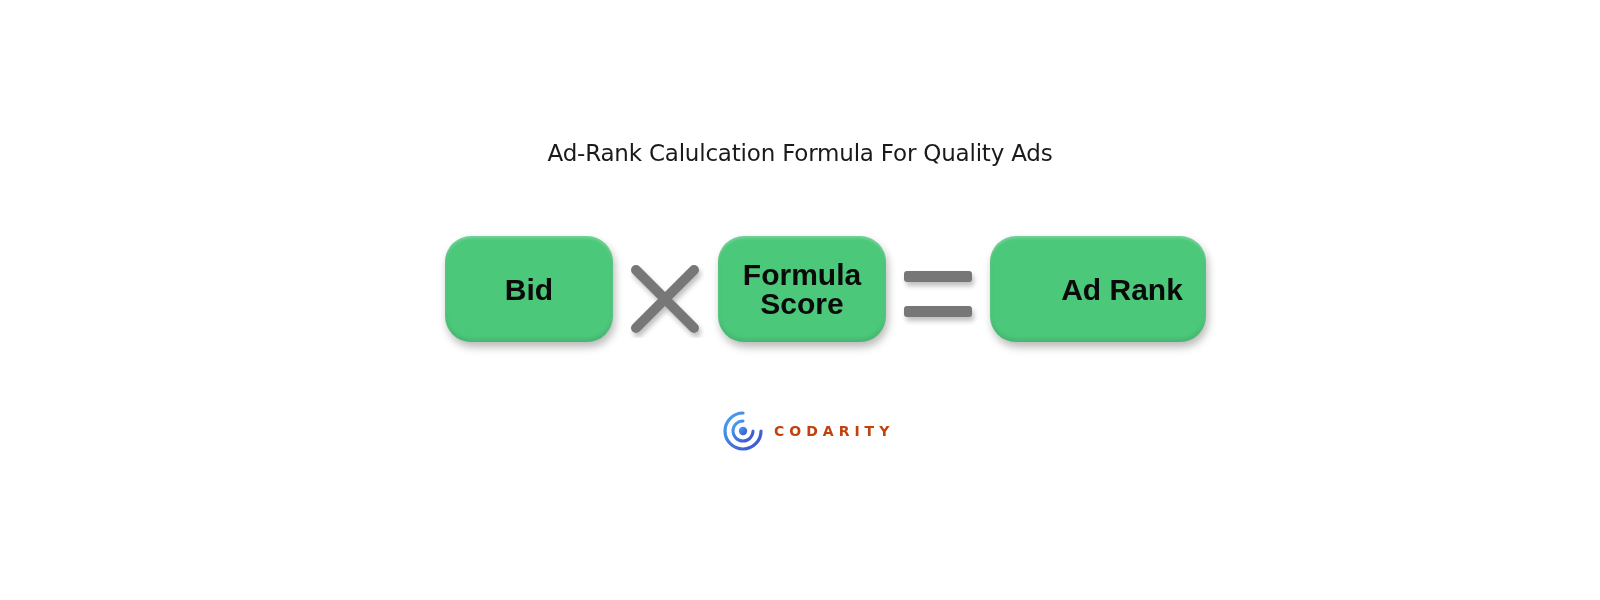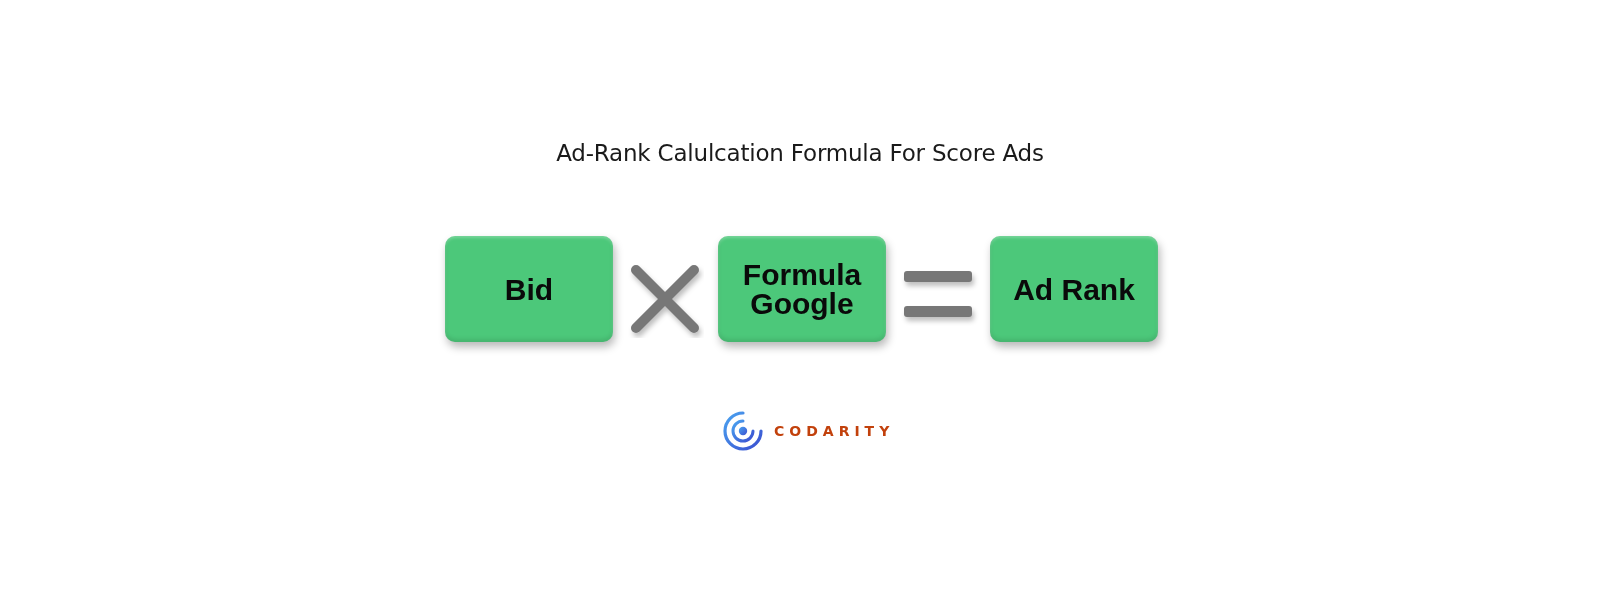--- a/index.html
+++ b/index.html
@@ -1,56 +1,56 @@
 <!DOCTYPE html>
 <html><head>
 <meta charset="utf-8">
 <style>
   html, body { margin:0; padding:0; }
   body { width:1600px; height:600px; background:#ffffff; position:relative; overflow:hidden; font-family:"DejaVu Sans", sans-serif; }
   .title { position:absolute; left:0; width:1600px; top:140px; text-align:center; font-family:"DejaVu Sans", sans-serif; font-size:23px; color:#1a1a1a; letter-spacing:-0.2px; }
-  .box { position:absolute; top:236px; width:168px; height:106px; background:#4cc87a; border-radius:10px;
+  .box { position:absolute; top:236px; width:168px; height:106px; background:#4cc87a; border-radius:26px;
          box-shadow: 2px 5px 8px rgba(0,0,0,0.28), inset 0 -3px 4px rgba(0,0,0,0.10), inset 0 2px 3px rgba(255,255,255,0.25);
          display:flex; align-items:center; justify-content:center; text-align:center;
          font-family:"Liberation Sans", sans-serif; font-weight:bold; color:#0a0a0a; font-size:30px; line-height:29px; }
   .box.bid { left:445px; }
   .box.qs { left:718px; }
-  .box.ar { left:990px; }
+  .box.ar { left:990px;padding-left:48px; }
   .op { position:absolute; }
   .times { left:628px; top:262px; width:76px; height:76px; }
   .equals { left:904px; top:268px; width:72px; height:52px; }
   .bar { position:absolute; left:0; width:68px; height:11px; background:#777777; border-radius:3px; box-shadow: 2px 4px 5px rgba(0,0,0,0.25); }
   .logo { position:absolute; left:722px; top:410px; display:flex; align-items:center; }
   .logo-text { margin-left:10px; font-family:"DejaVu Sans", sans-serif; font-size:14px; letter-spacing:5px; color:#c2410c; font-weight:bold; }
 </style>
 </head>
 <body>
 
-<div class="title">Ad-Rank Calulcation Formula For Score Ads</div>
+<div class="title">Ad-Rank Calulcation Formula For Quality Ads</div>
 
 <div class="box bid">
   <span>Bid</span>
 </div>
 
 <svg class="op times" viewBox="0 0 76 76">
   <defs>
       <filter id="sh" x="-20%" y="-20%" width="150%" height="150%">
         <feDropShadow dx="2" dy="4" stdDeviation="2.5" flood-color="#000" flood-opacity="0.25"></feDropShadow>
       </filter>
     </defs>
   <g filter="url(#sh)" stroke="#777777" stroke-width="10" stroke-linecap="round">
     <line x1="8" y1="8" x2="66" y2="66"></line>
     <line x1="66" y1="8" x2="8" y2="66"></line>
   </g>
 </svg>
 
 <div class="box qs">
   <div>
     <div>Formula</div>
-    <div>Google</div>
+    <div>Score</div>
   </div>
 </div>
 
 <div class="op equals">
   <div class="bar" style="top:3px;"></div>
   <div class="bar" style="top:38px;"></div>
 </div>
 
 <div class="box ar">
   <span>Ad Rank</span>

